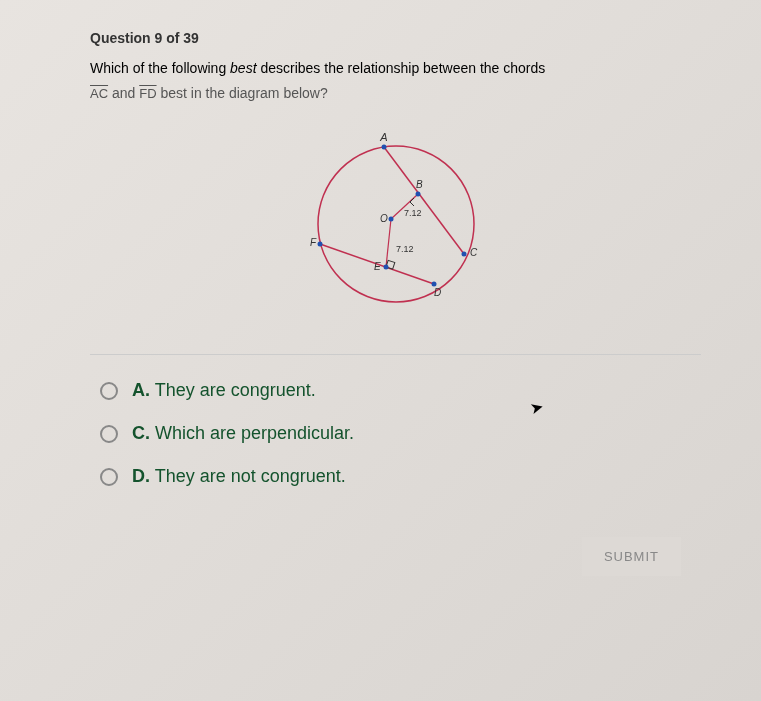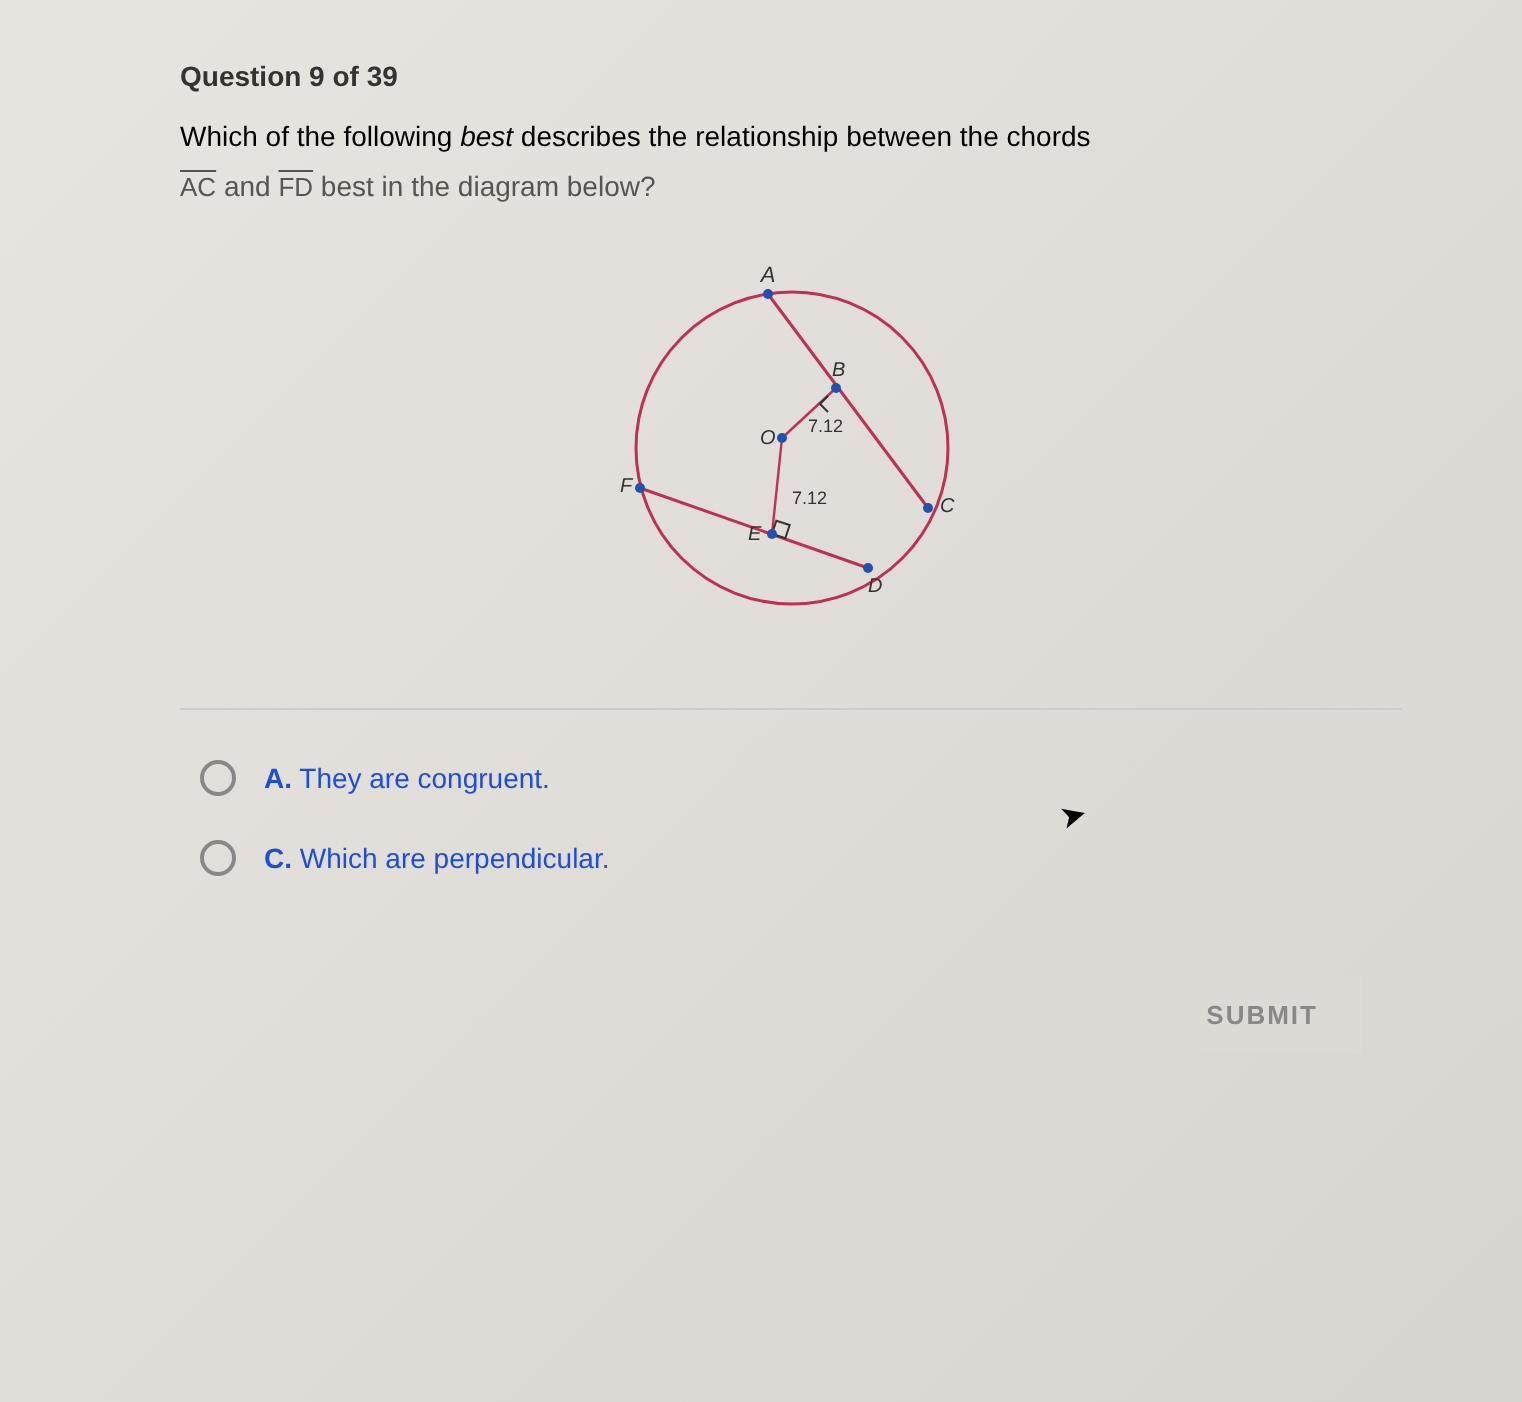--- a/index.html
+++ b/index.html
@@ -58,39 +58,39 @@
     }
     .radio {
       width: 18px;
       height: 18px;
       border: 2px solid #888;
       border-radius: 50%;
       margin-right: 14px;
       background: transparent;
     }
     .option-label {
-      font-size: 14px;
-      color: #1d4ed8;
+      font-size: 18px;
+      color: #14532d;
     }
     .option-letter {
       font-weight: bold;
     }
     .submit-area {
       display: flex;
       justify-content: flex-end;
       margin-top: 50px;
       padding-right: 20px;
     }
     .submit-btn {
       background: #ddd9d5;
       color: #888;
       border: none;
       padding: 12px 22px;
       font-size: 13px;
-      font-weight: bold;
+      font-weight: normal;
       letter-spacing: 1px;
       cursor: pointer;
     }
     .cursor {
       position: absolute;
       left: 530px;
       top: 398px;
       font-size: 16px;
       color: #000;
       transform: rotate(-15deg);
@@ -150,19 +150,23 @@
 
 <div class="options">
   <div class="option">
     <div class="radio"></div>
     <div class="option-label"><span class="option-letter">A.</span><span> They are congruent.</span></div>
   </div>
   <div class="option">
     <div class="radio"></div>
     <div class="option-label"><span class="option-letter">C.</span><span> Which are perpendicular.</span></div>
   </div>
+  <div class="option">
+    <div class="radio"></div>
+    <div class="option-label"><span class="option-letter">D.</span><span> They are not congruent.</span></div>
+  </div>
 </div>
 
 <div class="submit-area">
   <button class="submit-btn">SUBMIT</button>
 </div>
 
 <div class="cursor">➤</div>
 
 </body></html>

